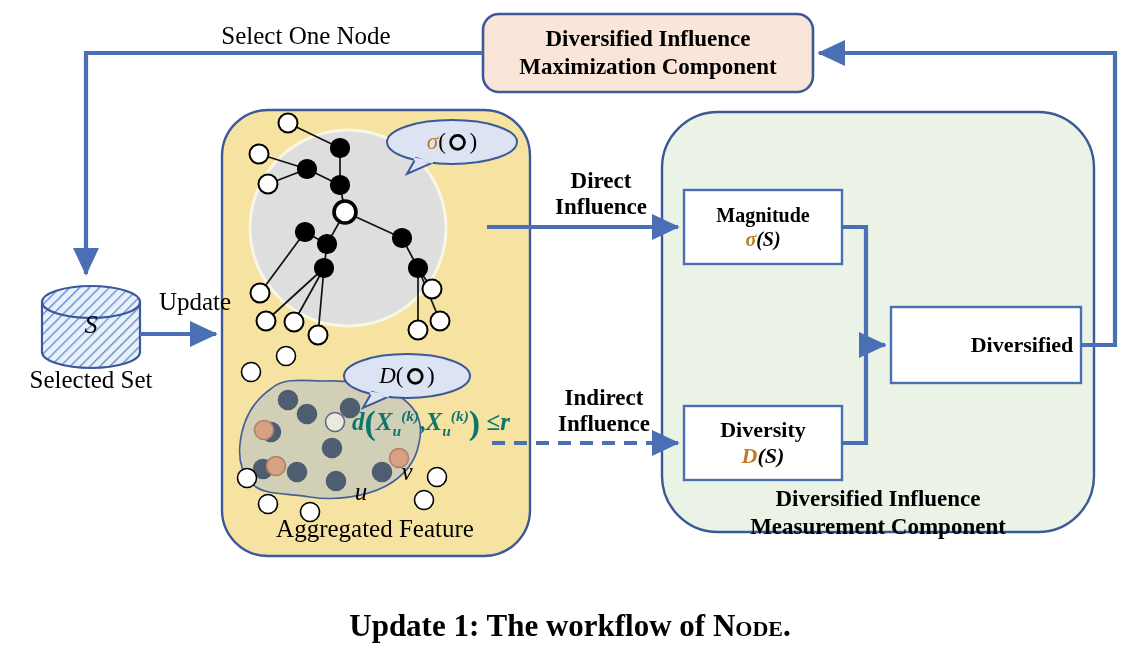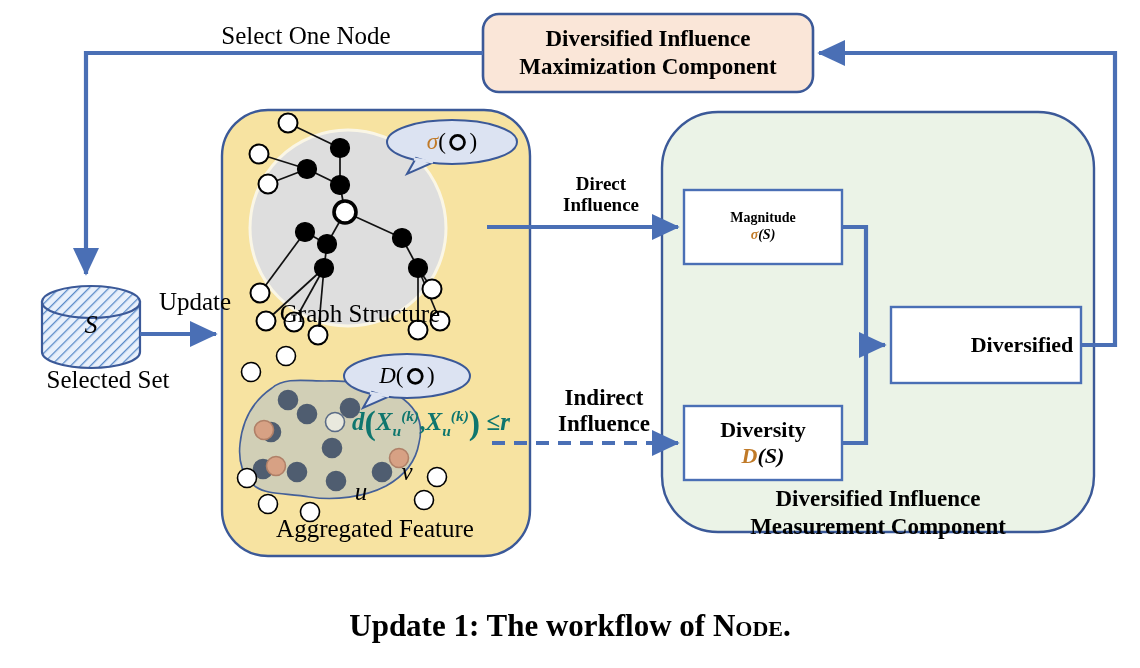--- a/index.html
+++ b/index.html
@@ -158,23 +158,22 @@
     <span>Diversified Influence</span>
     <span>Maximization Component</span>
   </div>
 
   <div class="lbl big" style="left:166px;top:22px;width:280px;">Select One Node</div>
 
   <div class="lbl big" style="left:140px;top:288px;width:110px;">Update</div>
 
   <div class="lbl" style="left:61px;top:310px;width:60px;font-size:26px;font-style:italic;">S</div>
 
-  <div class="lbl big" style="left:28px;top:366px;width:160px;">Selected Set</div>
-
-  <div class="lbl big" style="left:230px;top:300px;width:260px;">Graph Structure</div>
+  <div class="lbl big" style="left:11px;top:366px;width:160px;">Selected Set</div>
+
 
   <div class="lbl big" style="left:230px;top:515px;width:290px;">Aggregated Feature</div>
 
   <div style="position:absolute;left:392px;top:125px;width:120px;height:34px;
               display:flex;align-items:center;justify-content:center;font-size:23px;">
     <span class="it" style="color:#C07A28;">σ</span>
       <span>(</span>
       <span class="ring" style="font-size:22px;margin:0 3px;">⭘</span>
       <span>)</span>
   </div>
@@ -189,31 +188,31 @@
 
   <div style="position:absolute;left:352px;top:404px;white-space:nowrap;
               font-size:25px;font-weight:bold;color:#0f766e;">
     <span class="it">d</span><span style="font-size:34px;vertical-align:-4px;">(</span><span class="it">X</span><sub class="u">u</sub><sup class="k">(k)</sup><span>,</span><span class="it">X</span><sub class="u">u</sub><sup class="k">(k)</sup><span style="font-size:34px;vertical-align:-4px;">)</span>
     <span>≤</span><span class="it">r</span>
   </div>
 
   <div class="lbl" style="left:346px;top:478px;width:30px;font-size:25px;font-style:italic;">u</div>
   <div class="lbl" style="left:392px;top:458px;width:30px;font-size:25px;font-style:italic;">v</div>
 
-  <div class="box-txt" style="left:530px;top:163px;width:142px;height:62px;font-size:19px;line-height:1.12;">
+  <div class="box-txt" style="left:530px;top:163px;width:142px;height:62px;font-size:23px;line-height:1.12;">
     <span>Direct</span>
     <span>Influence</span>
   </div>
 
   <div class="box-txt" style="left:528px;top:380px;width:152px;height:62px;font-size:23px;line-height:1.12;">
     <span>Indirect</span>
     <span>Influence</span>
   </div>
 
-  <div class="box-txt" style="left:684px;top:190px;width:158px;height:74px;font-size:14px;line-height:1.2;">
+  <div class="box-txt" style="left:684px;top:190px;width:158px;height:74px;font-size:20px;line-height:1.2;">
     <span>Magnitude</span>
     <span><span class="it" style="color:#C07A28;">σ</span><span class="it">(S)</span></span>
   </div>
 
   <div class="box-txt" style="left:684px;top:406px;width:158px;height:74px;font-size:22px;line-height:1.2;">
     <span>Diversity</span>
     <span><span class="it" style="color:#C07A28;">D</span><span class="it">(S)</span></span>
   </div>
 
   <div class="box-txt" style="left:891px;top:307px;width:190px;height:76px;font-size:22px;line-height:1.2;padding-left:36px;">

